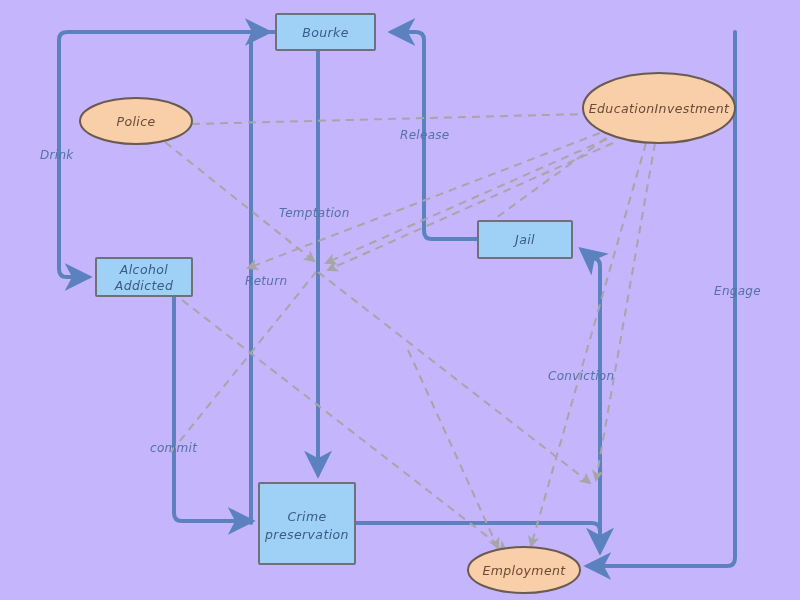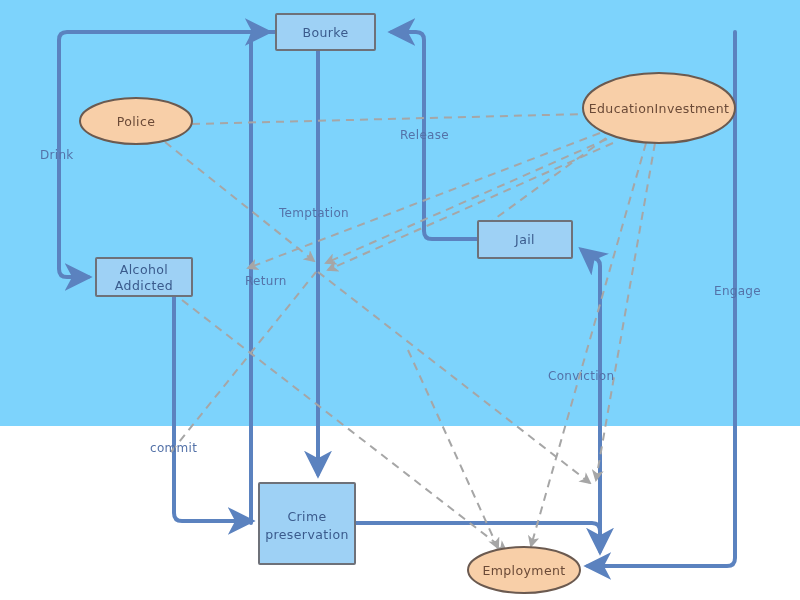--- a/index.html
+++ b/index.html
@@ -9,22 +9,23 @@
   }
   body {
     width: 800px;
     height: 600px;
     overflow: hidden;
     font-family: "DejaVu Sans", sans-serif;
   }
   #diagram-root {
     position: relative;
     width: 800px;
-    height: 426px;
-    background: #7dd3fc;
+    height: 600px;
+    background: #c4b5fd;
+    font-style: italic;
   }
   svg#diagram-svg {
     display: block;
     width: 800px;
     height: 600px;
   }
   .node-box {
     fill: #9ed1f5;
     stroke: #6e7179;
     stroke-width: 2;

